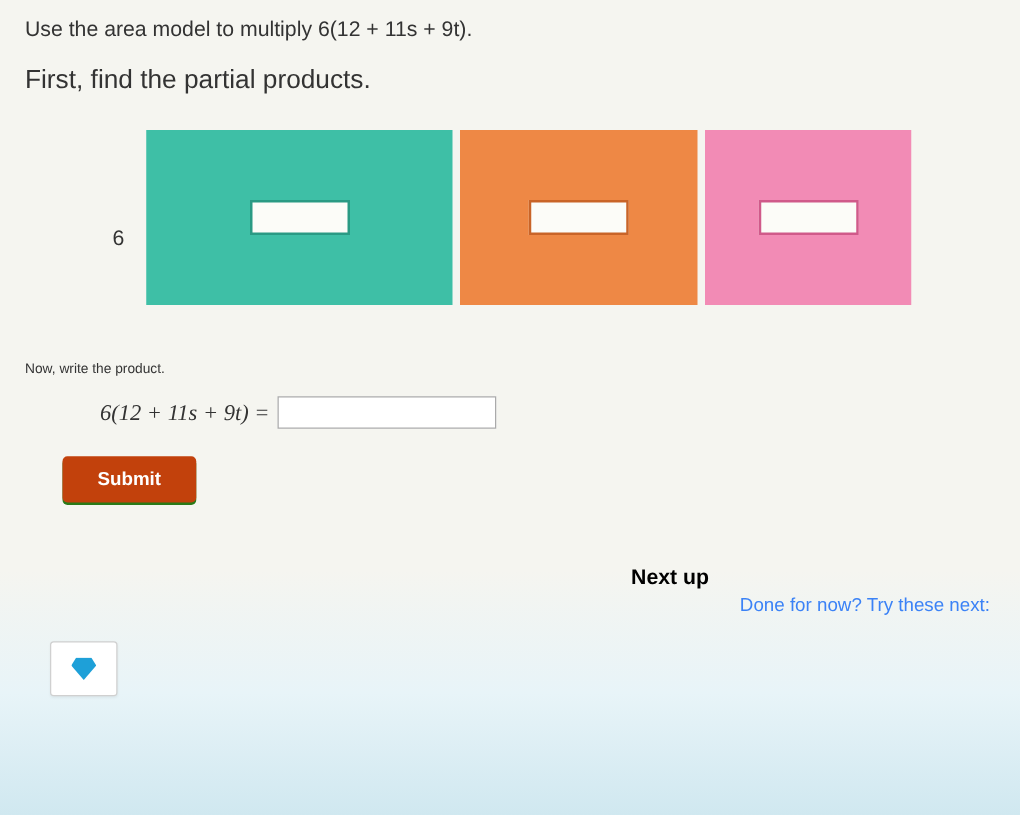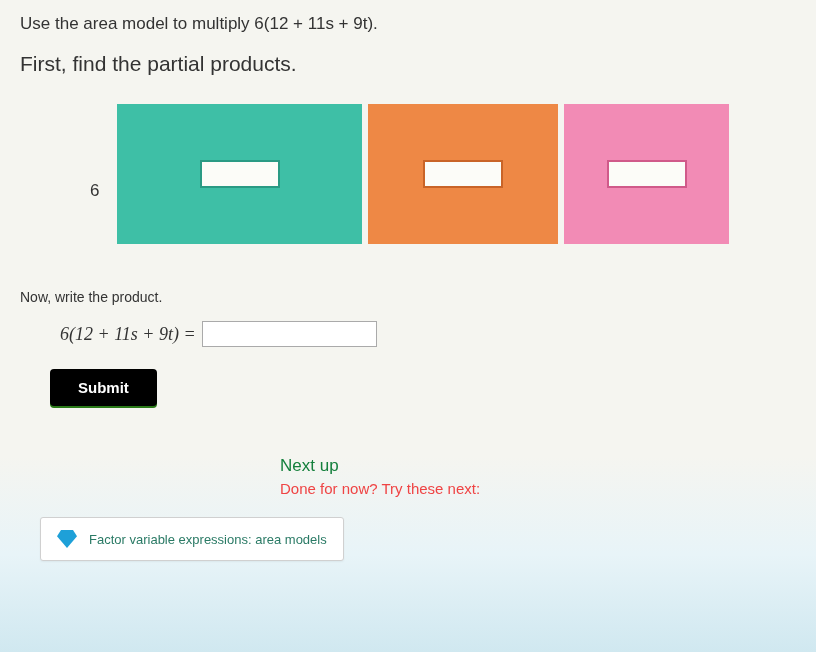--- a/index.html
+++ b/index.html
@@ -29,41 +29,41 @@
     .rects { display: flex; gap: 6px; }
     .rect { height: 140px; display: flex; align-items: center; justify-content: center; }
     .rect-1 { width: 245px; background: #3ebfa6; }
     .rect-2 { width: 190px; background: #ee8845; }
     .rect-3 { width: 165px; background: #f28bb5; }
     .rect-input { width: 80px; height: 28px; border: 2px solid rgba(180,60,60,0.5); background: #fcfcf8; }
     .rect-1 .rect-input { border-color: #2a9a84; }
     .rect-2 .rect-input { border-color: #c96428; }
     .rect-3 .rect-input { border-color: #d05a8a; }
 
-    .now-write { font-size: 14px; margin: 28px 0 16px 0; }
-    .eq-row { display:flex; align-items:center; margin-left: 40px; font-size: 16px; }
+    .now-write { font-size: 11px; margin: 28px 0 16px 0; }
+    .eq-row { display:flex; align-items:center; margin-left: 60px; font-size: 16px; }
     .eq-text { font-style: italic; font-family: 'Times New Roman', serif; font-size: 18px; }
     .eq-input { width: 175px; height: 26px; border: 1px solid #aaa; background: #fff; margin-left: 6px; }
 
     .submit-btn {
       margin: 22px 0 0 30px;
-      background: #000000;
+      background: #c2410c;
       color: #fff;
       border: none;
       border-radius: 4px;
       padding: 10px 28px;
       font-size: 15px;
       font-weight: bold;
       cursor: pointer;
       box-shadow: 0 2px 0 #2a7a18;
     }
 
     .nextup-wrap { margin-top: 50px; }
-    .nextup-title { text-align: left; font-size: 17px; font-weight: normal; color: #15803d; margin-left: 260px; }
-    .nextup-sub { text-align: left; font-size: 15px; color: #ef4444; margin-left: 260px; margin-top: 4px; }
+    .nextup-title { text-align: center; font-size: 17px; font-weight: bold; color: #000000; margin-left: 260px; }
+    .nextup-sub { text-align: right; font-size: 15px; color: #3b82f6; margin-left: 260px; margin-top: 4px; }
 
     .cards { display: flex; gap: 160px; margin-top: 20px; padding: 0 20px; }
     .card {
       background: #fff;
       border: 1px solid #d0d0d0;
       border-radius: 3px;
       padding: 12px 16px;
       display: flex;
       align-items: center;
       gap: 12px;
@@ -121,18 +121,17 @@
 
   <button class="submit-btn">Submit</button>
 
   <div class="nextup-wrap">
     <div class="nextup-title">Next up</div>
     <div class="nextup-sub">Done for now? Try these next:</div>
 
     <div class="cards">
       <div class="card">
         <div class="gem-icon"></div>
-        <span>Factor variable expressions: area models</span>
       </div>
     </div>
   </div>
 
 </div>
 
 </body></html>

